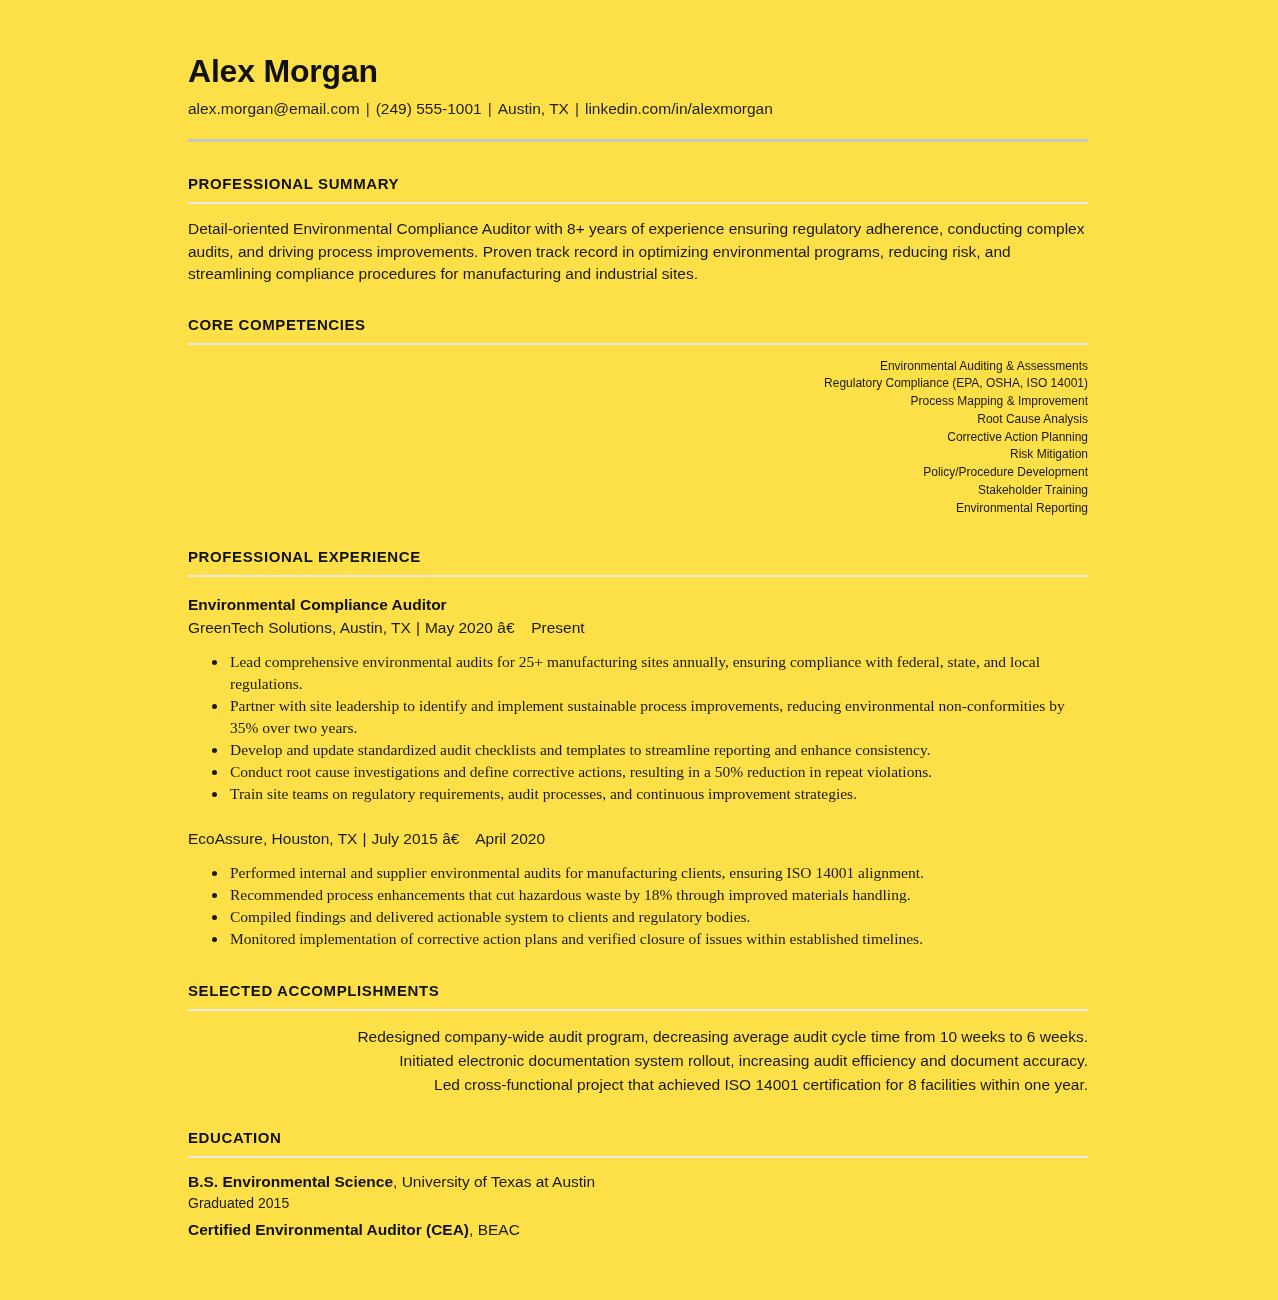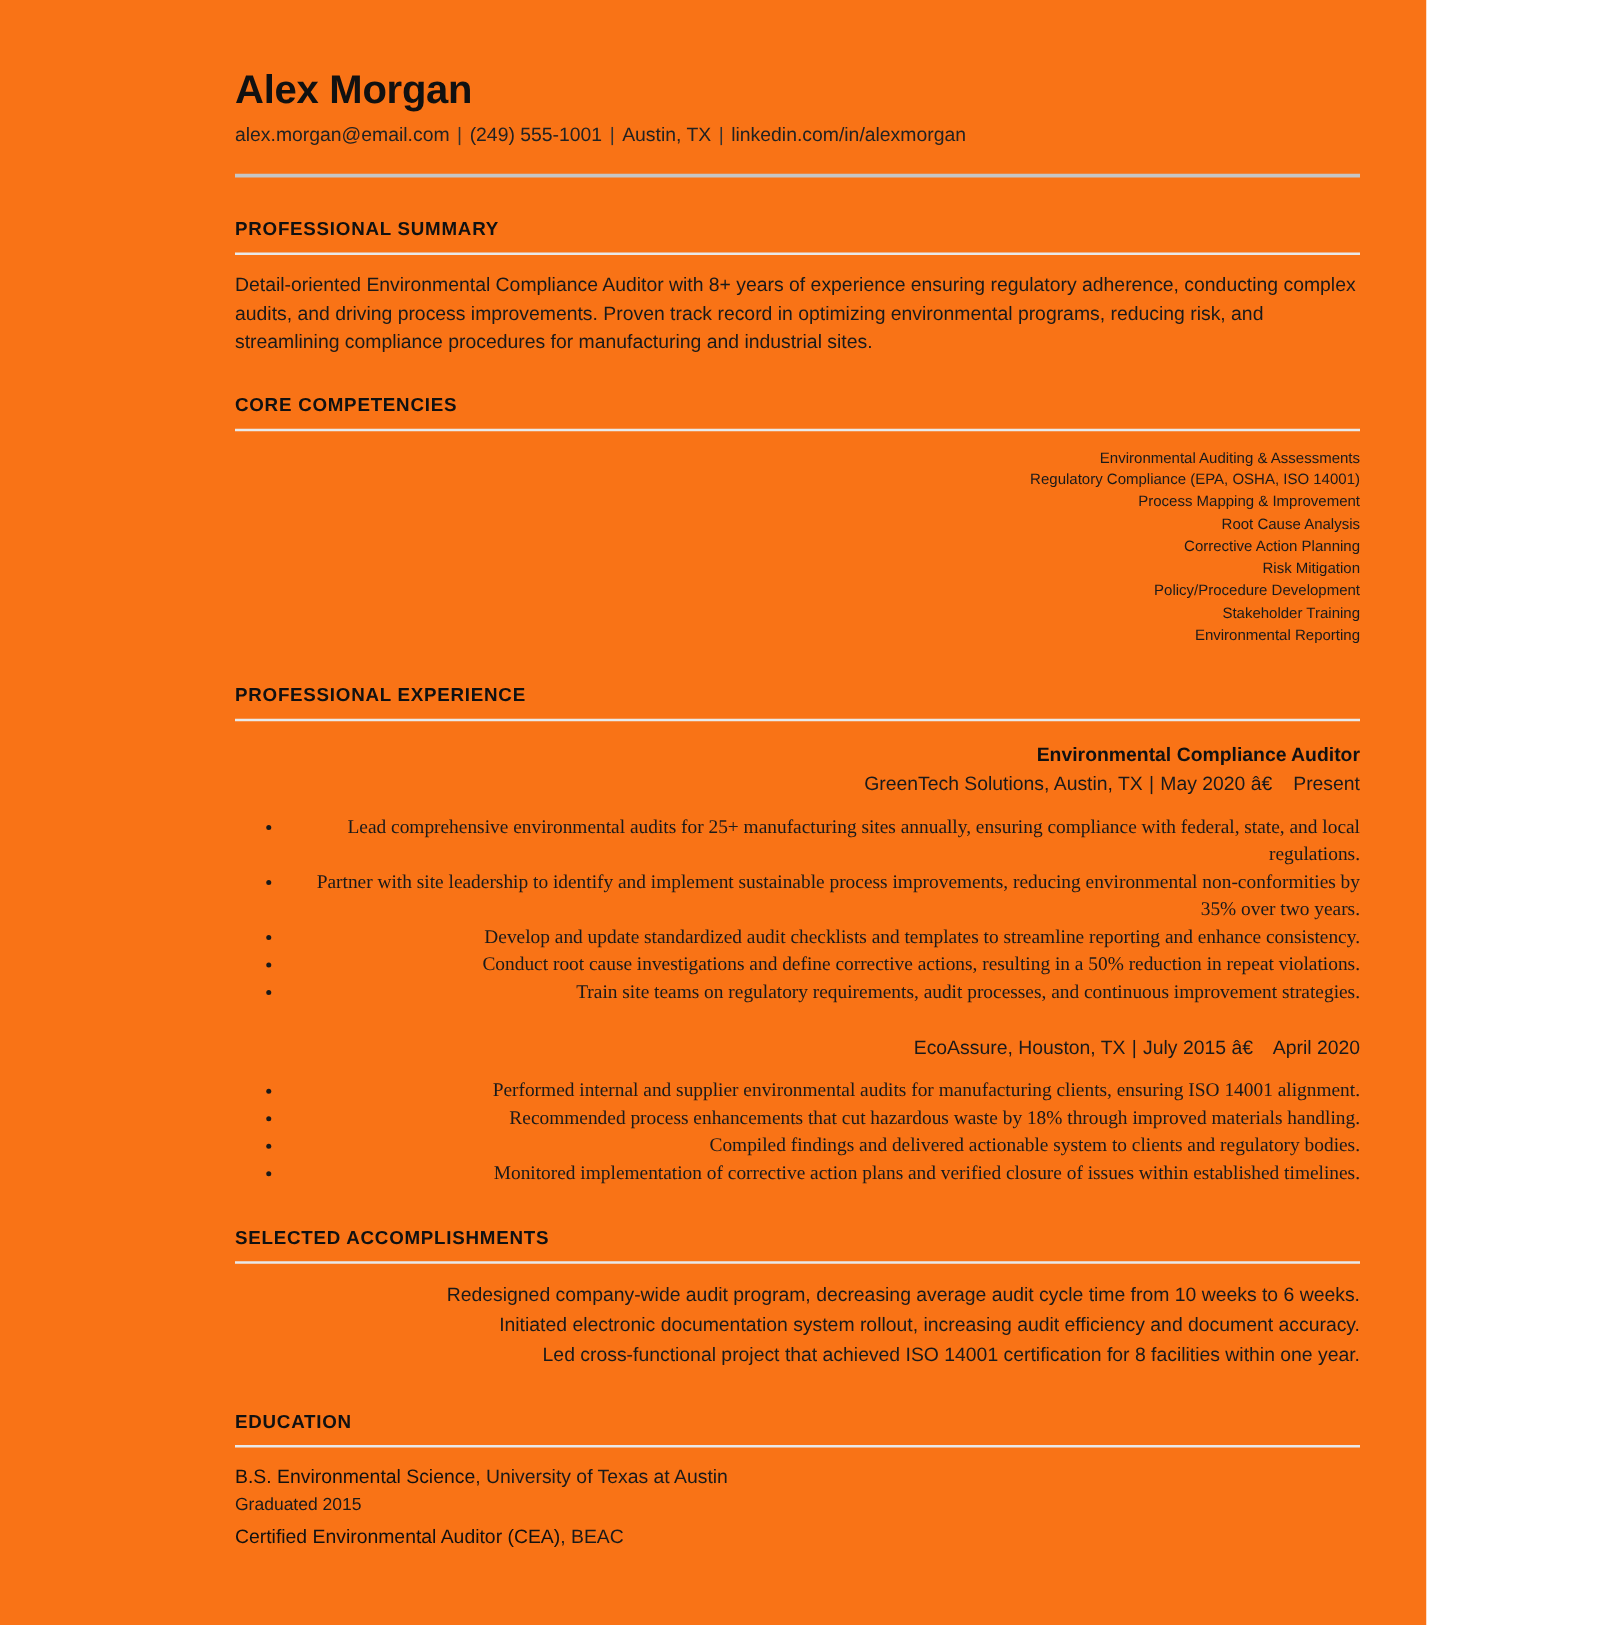--- a/index.html
+++ b/index.html
@@ -9,23 +9,23 @@
   }
   body {
     width: 1278px;
     height: 1300px;
     font-family: "Liberation Sans", sans-serif;
     color: #1a1a1a;
     -webkit-font-smoothing: antialiased;
   }
   .page {
     position: relative;
-    width: 1141px;
+    width: 1278px;
     height: 1300px;
-    background: #f97316;
+    background: #fde047;
     box-sizing: border-box;
     padding-left: 24px;
   }
   .sheet {
     position: absolute;
     left: 188px;
     top: 0;
     width: 900px;
   }
 
@@ -104,21 +104,20 @@
     line-height: 1.48;
     color: #1a1a1a;
     padding: 0;
     margin: 0;
     text-align: right;
   }
 
   
   .job {
     padding-top: 18px;
-    text-align: right;
   }
   .job + .job {
     padding-top: 22px;
   }
   .job-title {
     font-size: 15.5px;
     font-weight: bold;
     color: #111111;
     margin: 0;
     line-height: 1.35;
@@ -172,21 +171,21 @@
   .edu-item + .edu-item {
     padding-top: 7px;
   }
   .edu-line {
     font-size: 15.5px;
     color: #1a1a1a;
     margin: 0;
     line-height: 1.35;
   }
   .edu-degree {
-    font-weight: normal;
+    font-weight: bold;
     color: #111111;
   }
   .edu-sub {
     font-size: 14px;
     color: #1a1a1a;
     margin: 0;
     padding-top: 1px;
     line-height: 1.35;
   }
 </style>

